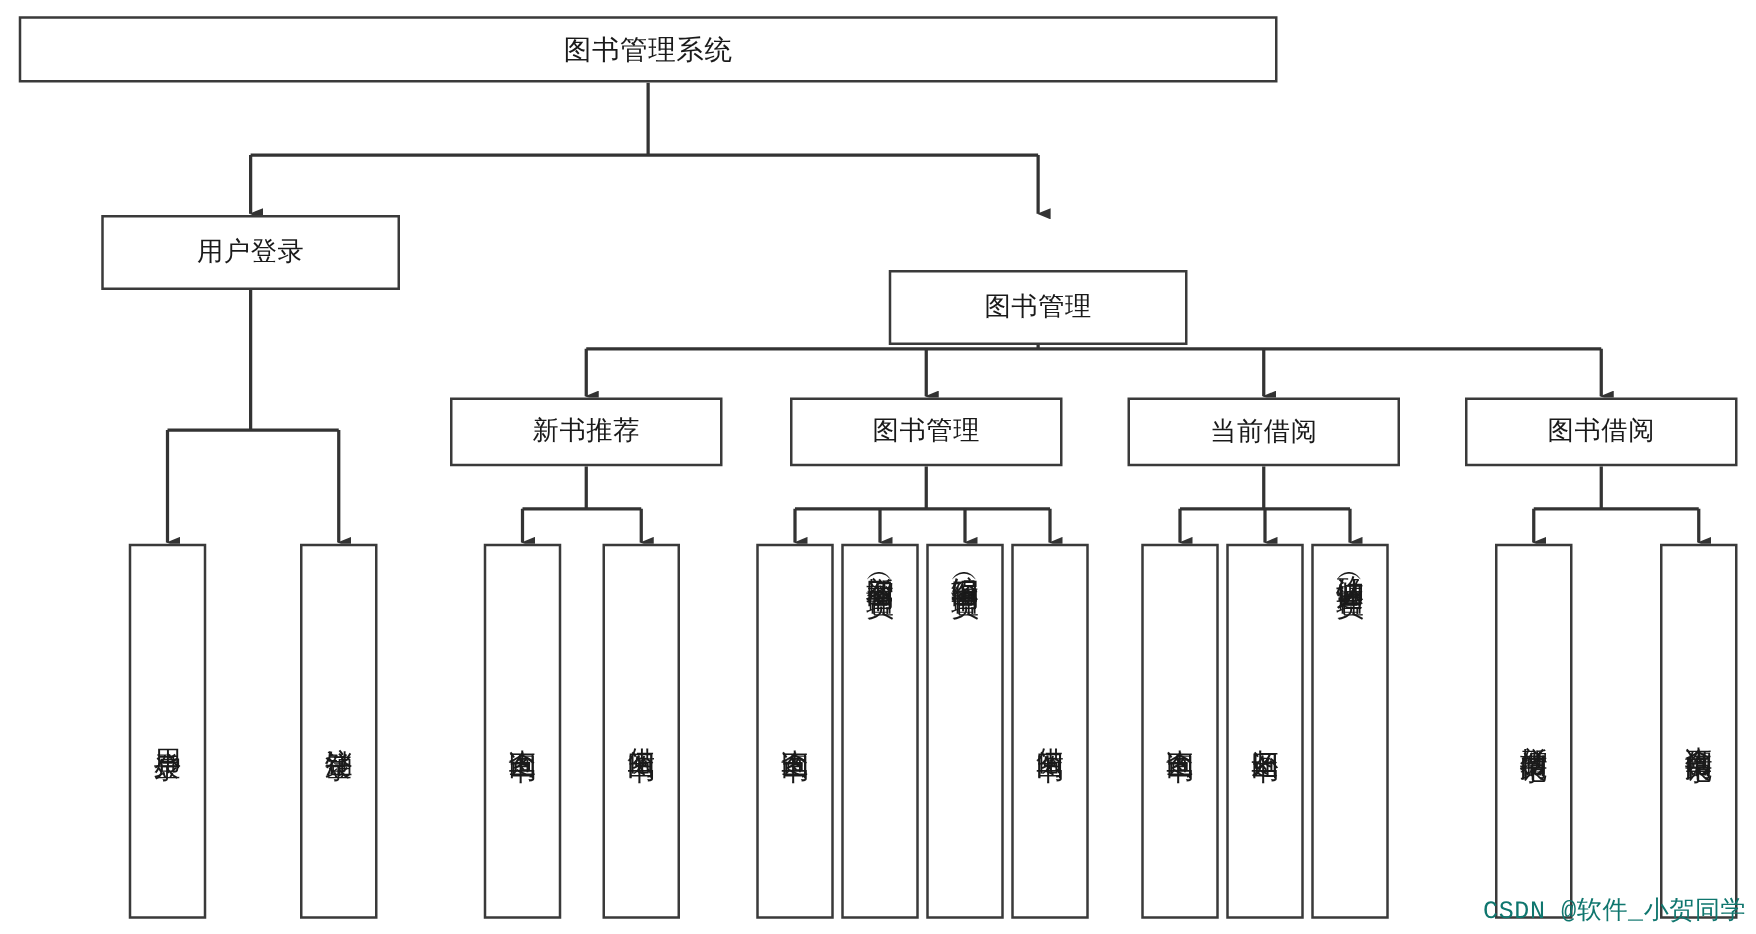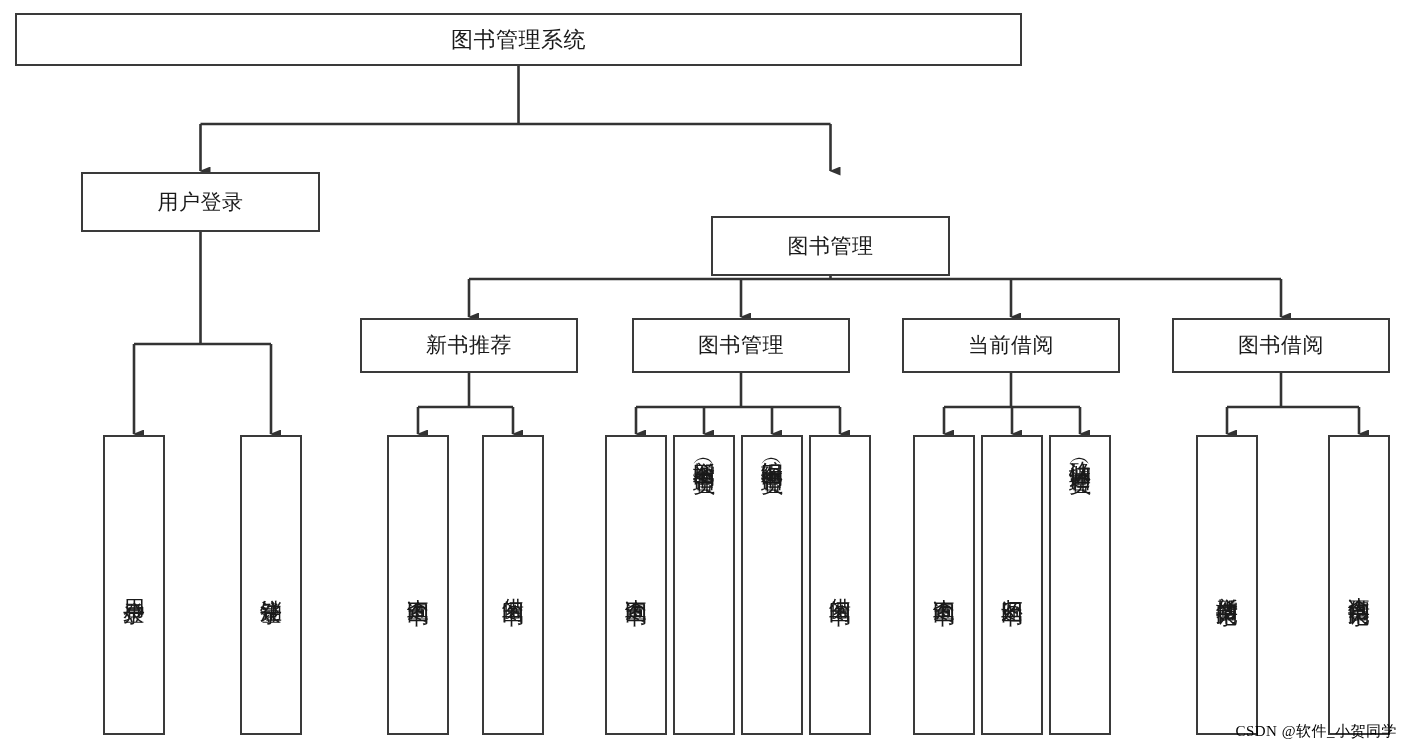--- a/index.html
+++ b/index.html
@@ -65,25 +65,25 @@
     align-items: center;
   }
   .node.vert.top-v {
     align-items: flex-start;
     padding-top: 6px;
   }
   #watermark {
     position: absolute;
     right: 8px;
     bottom: 6px;
-    font-size: 15px;
-    color: #000000;
+    font-size: 20px;
+    color: #0f766e;
     letter-spacing: 0.5px;
     white-space: nowrap;
-    font-family: Liberation Serif, serif;
+    font-family: Liberation Mono, monospace;
   }
 </style>
 </head>
 <body>
 
 <div id="diagram-root">
 
   <svg id="edge-layer" viewBox="0 0 1405 747" width="1405" height="747" xmlns="http://www.w3.org/2000/svg">
     <defs>
       <marker id="arrowhead" markerWidth="9" markerHeight="11" refX="4.5" refY="10" orient="auto" markerUnits="userSpaceOnUse">

